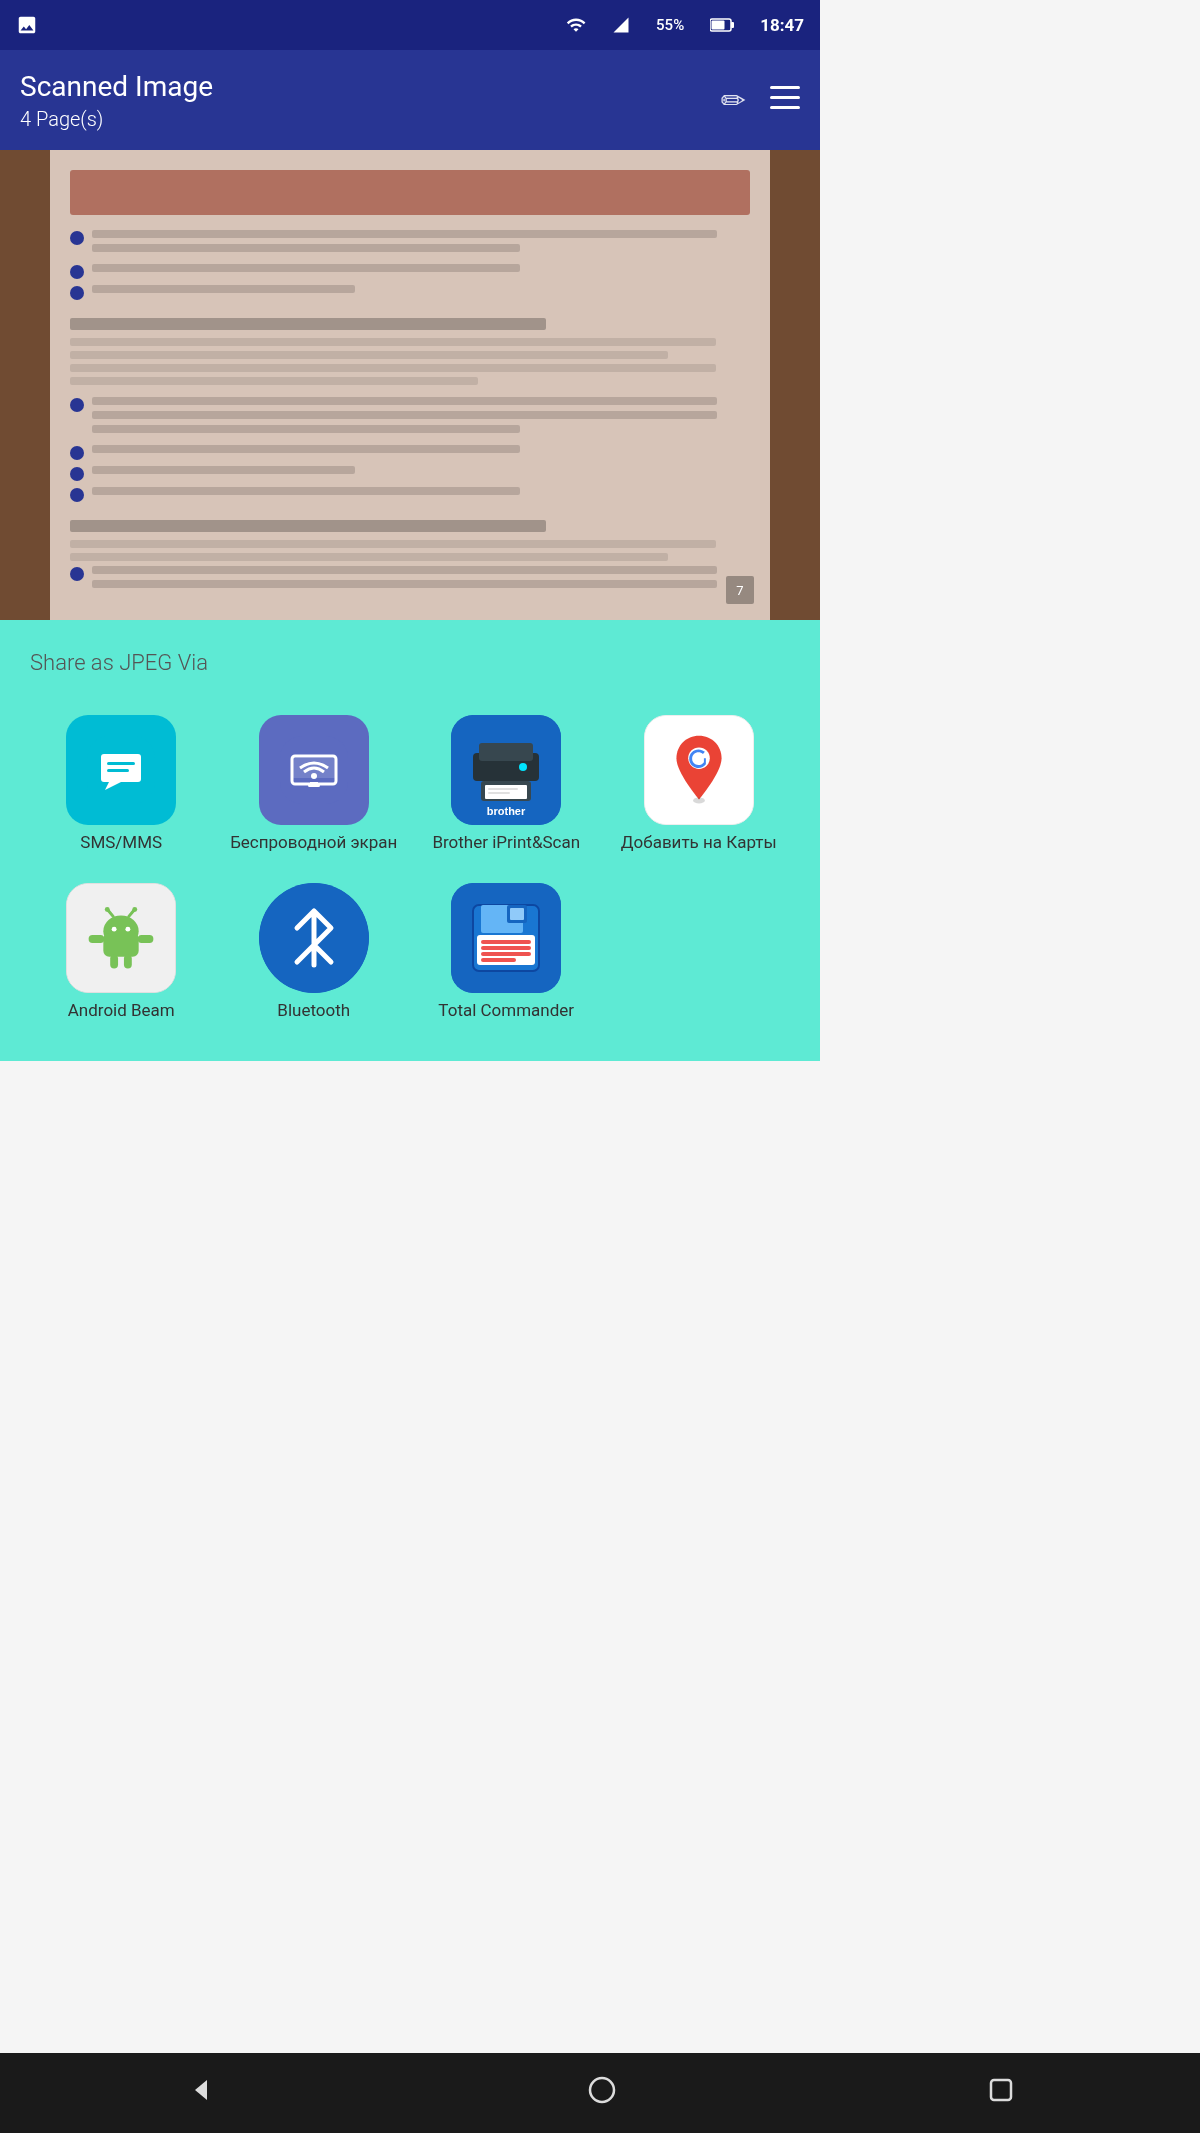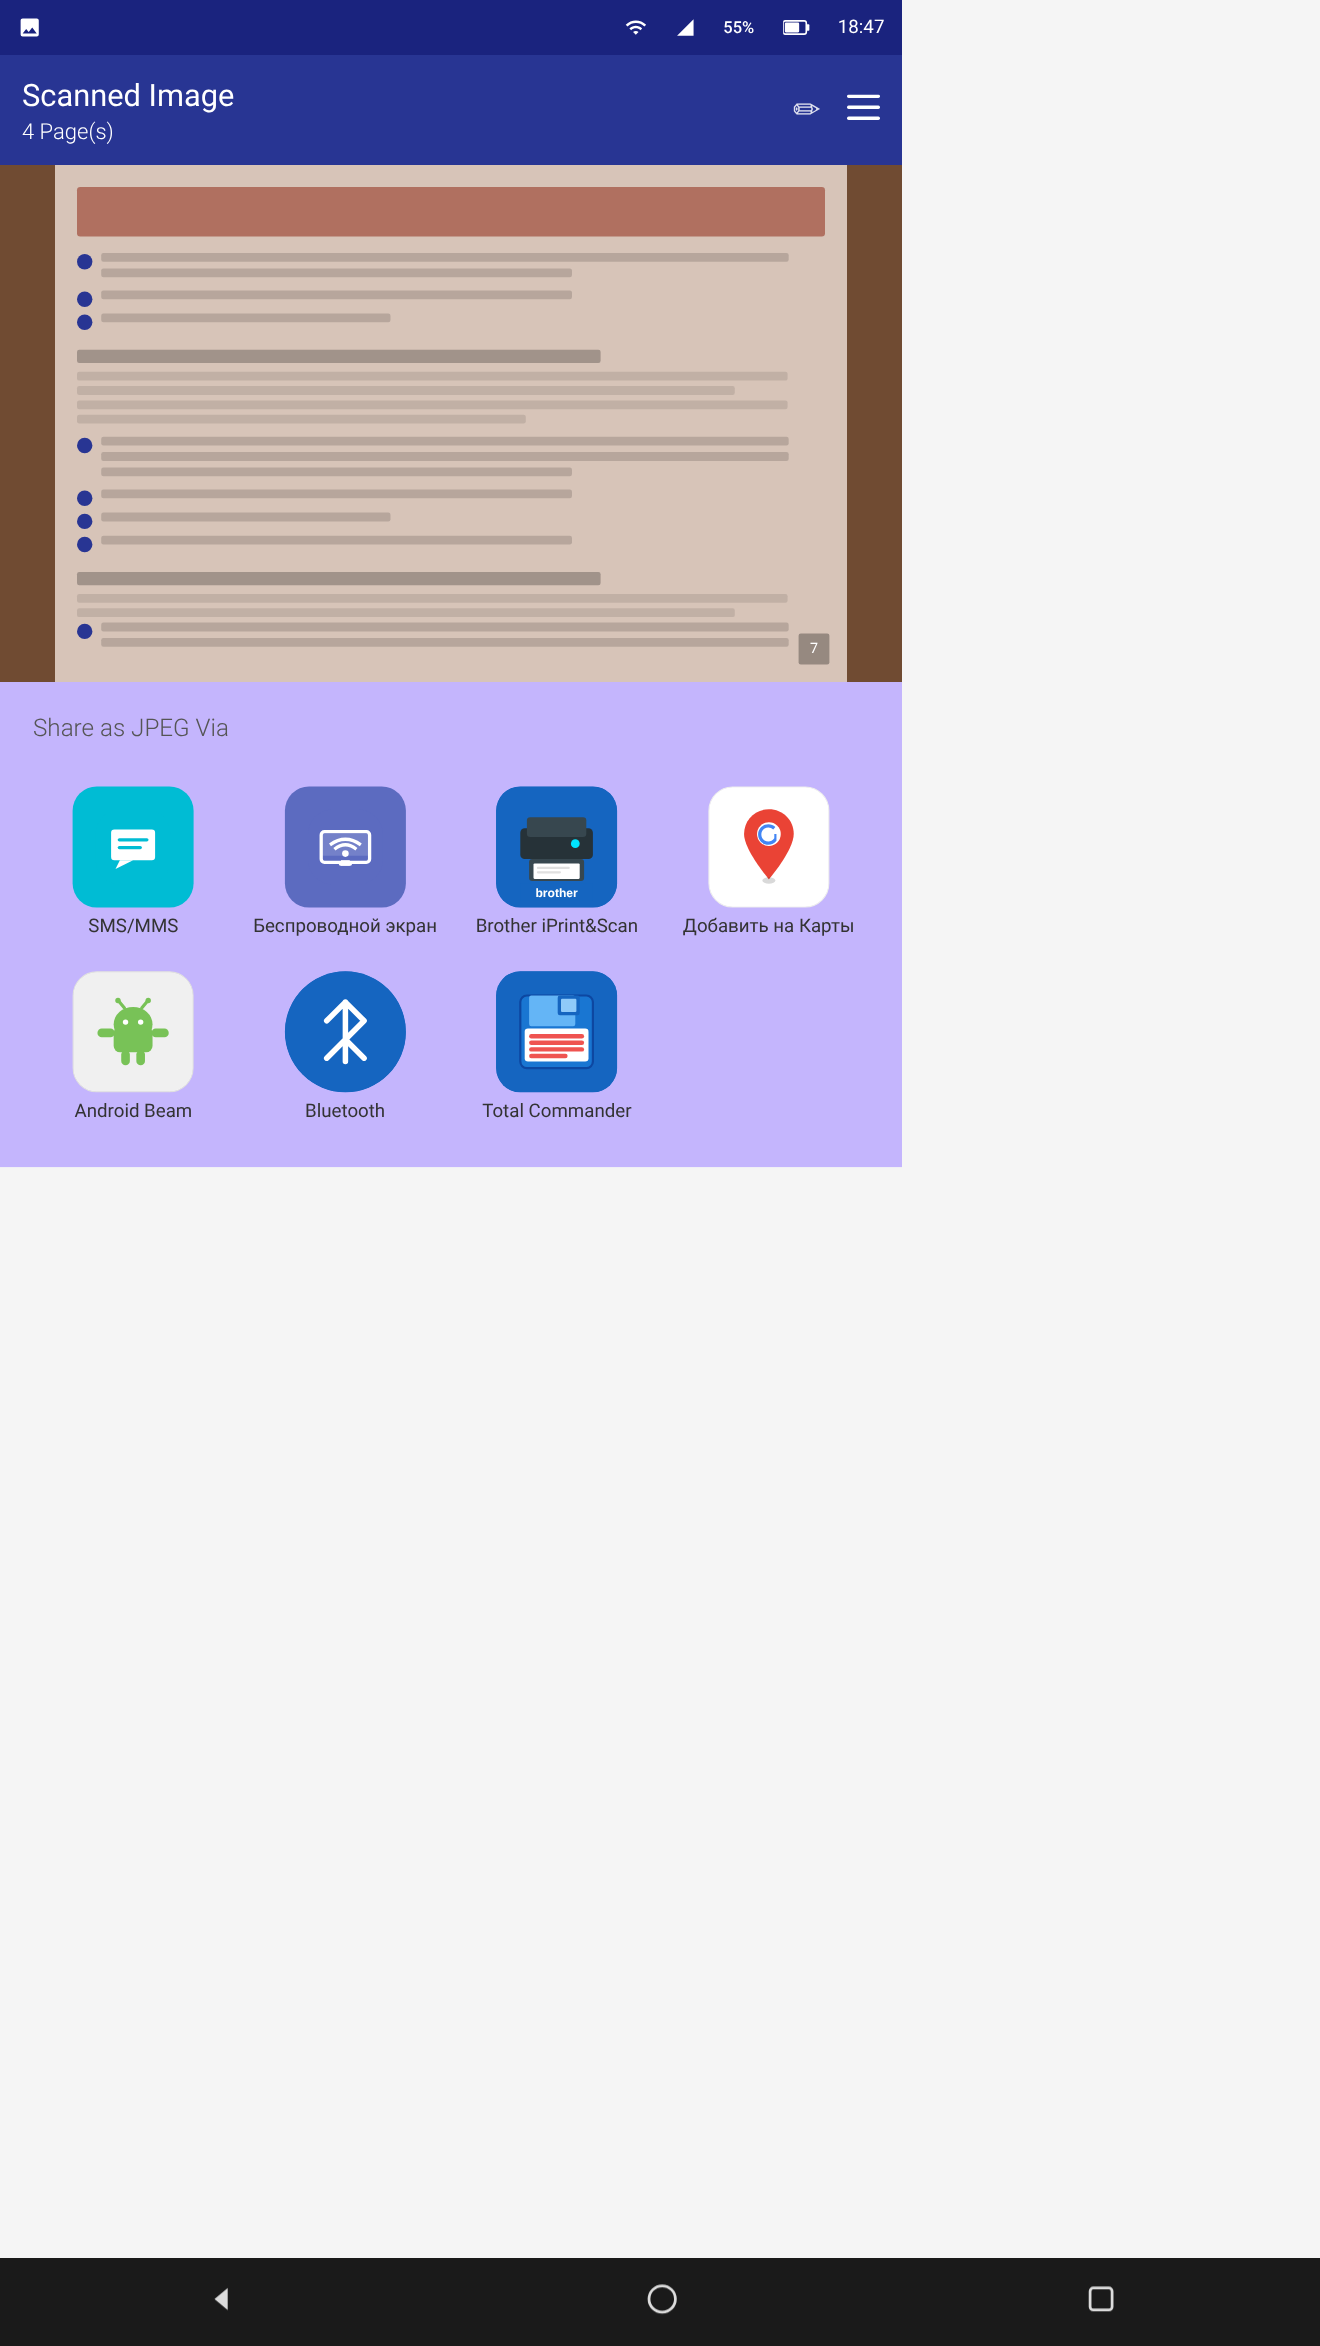--- a/index.html
+++ b/index.html
@@ -155,21 +155,21 @@
       display: flex;
       align-items: center;
       justify-content: center;
       font-size: 13px;
       border-radius: 2px;
     }
 
     
     .share-sheet {
       width: 100%;
-      background: #c4b5fd;
+      background: #5eead4;
       padding: 30px 20px 20px;
     }
     .share-title {
       font-size: 22px;
       color: #555;
       font-weight: 300;
       margin-bottom: 30px;
       padding-left: 10px;
     }
     .app-item {
@@ -282,21 +282,21 @@
     </svg>
     <svg width="18" height="20" viewBox="0 0 24 24" fill="white">
       <path d="M2 22h20V2z"></path>
     </svg>
     <span style="color:white;font-size:15px;">55%</span>
     <svg width="24" height="14" viewBox="0 0 24 14" fill="white">
       <rect x="0" y="1" width="21" height="12" rx="2" stroke="white" stroke-width="1.5" fill="none"></rect>
       <rect x="1.5" y="2.5" width="13" height="9" rx="1" fill="white"></rect>
       <rect x="21" y="4" width="3" height="6" rx="1" fill="white"></rect>
     </svg>
-    <span style="color:white;font-size:17px;font-weight:400;">18:47</span>
+    <span style="color:white;font-size:17px;font-weight:700;">18:47</span>
   </div>
 </div>
 
 <div class="toolbar">
   <div class="toolbar-title">
     <h1>Scanned Image</h1>
     <p>4 Page(s)</p>
   </div>
   <div class="toolbar-actions">
     <span class="toolbar-icon" style="font-size:30px;">✏</span>

